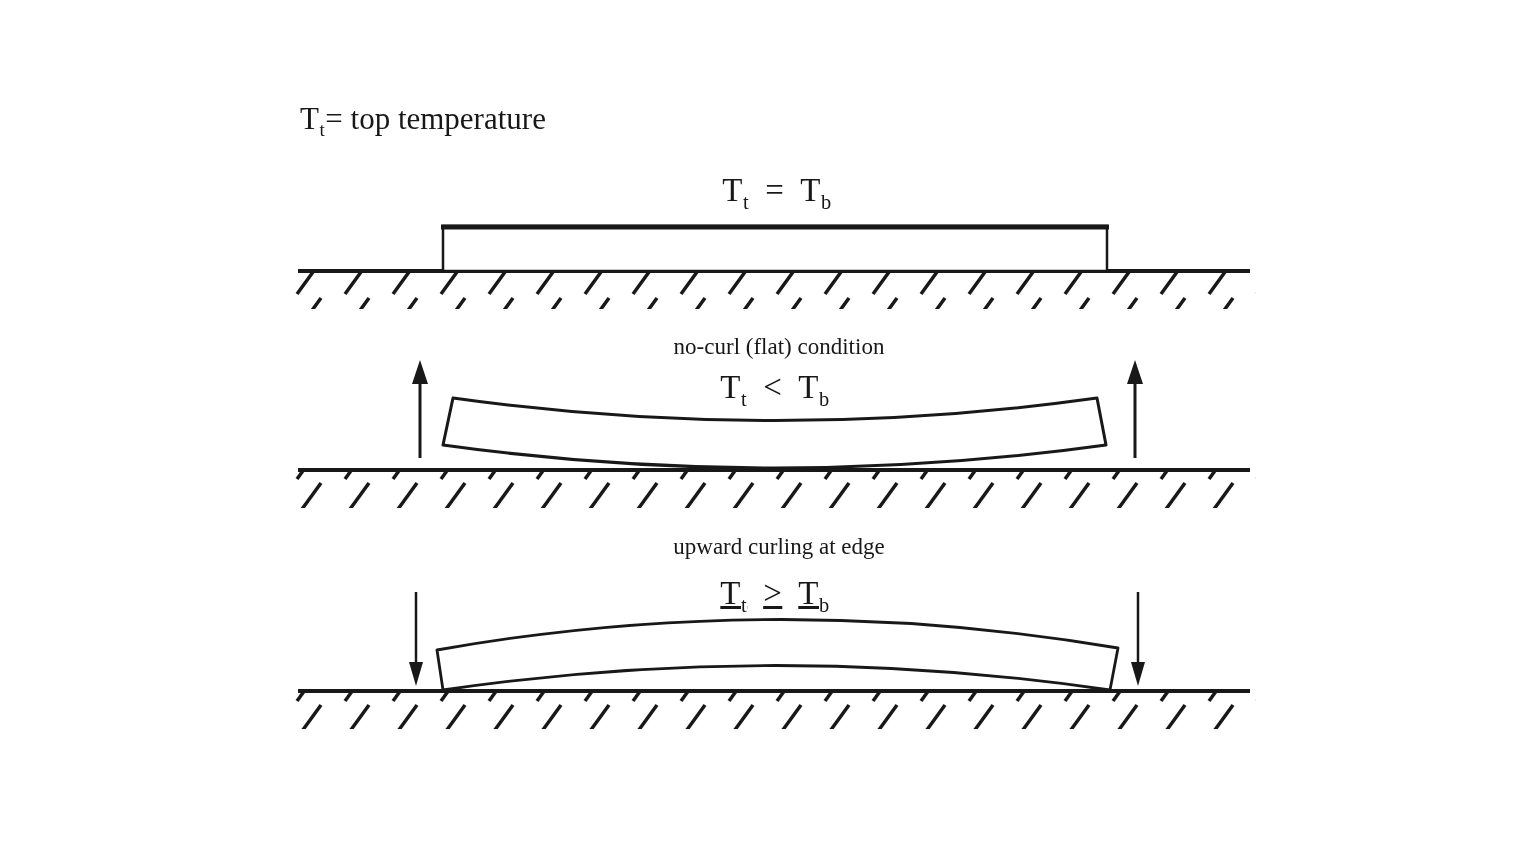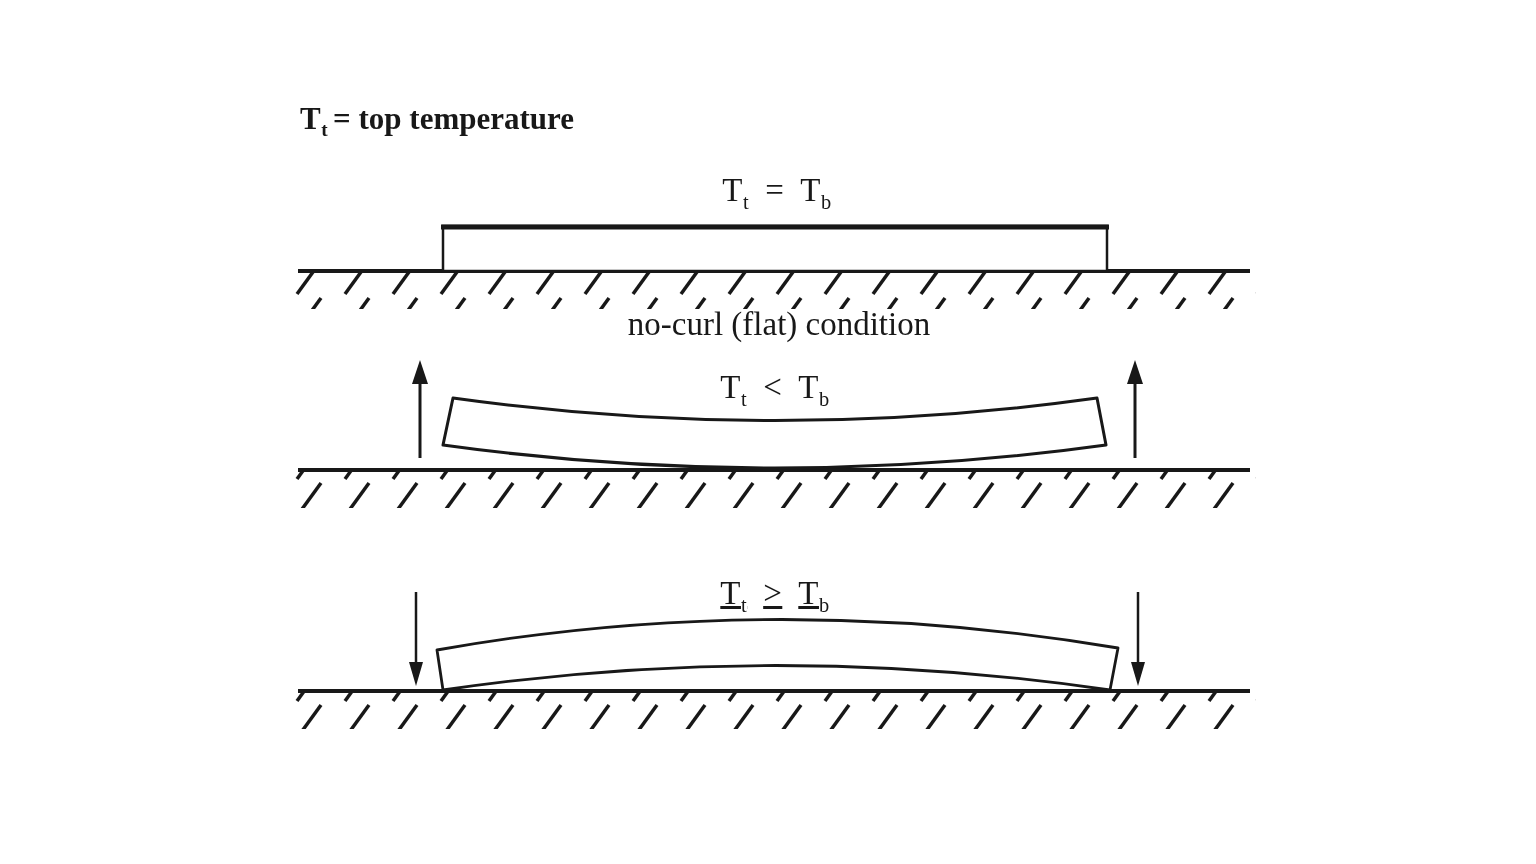--- a/index.html
+++ b/index.html
@@ -24,36 +24,36 @@
   .txt {
     position: absolute;
     white-space: nowrap;
     color: #181818;
   }
   .legend {
     left: 300px;
     top: 98px;
     font-size: 31px;
     line-height: 42px;
-    font-weight: bold;
   }
   .legend-line { display: flex; align-items: baseline; }
   .sym { letter-spacing: 0.5px; }
   .sym sub { font-size: 0.62em; }
-  .legend-rest { margin-left: 5px; }
+  .legend-rest { }
   .relation {
     font-size: 33px;
     transform: translateX(-50%);
     letter-spacing: 0.5px;
   }
   .relation .op { margin: 0 16px; }
   .relation sub { font-size: 0.62em; }
   .caption {
-    font-size: 33px;
+    font-size: 23px;
     transform: translateX(-50%);
+    margin-top: 28px;
   }
   .rel-1 { left: 777px; top: 172px; }
   .rel-2 { left: 775px; top: 369px; }
   .rel-3 { left: 775px; top: 575px; text-decoration: underline; }
   .cap-1 { left: 779px; top: 306px; }
   .cap-2 { left: 779px; top: 506px; }
   .cap-3 { left: 776px; top: 726px; }
 </style>
 </head>
 <body>
@@ -114,14 +114,15 @@
     <span class="sym"><span>T</span><sub>t</sub></span><span class="op">=</span><span class="sym"><span>T</span><sub>b</sub></span>
   </div>
   <div class="txt relation rel-2">
     <span class="sym"><span>T</span><sub>t</sub></span><span class="op">&lt;</span><span class="sym"><span>T</span><sub>b</sub></span>
   </div>
   <div class="txt relation rel-3">
     <span class="sym"><span>T</span><sub>t</sub></span><span class="op">&gt;</span><span class="sym"><span>T</span><sub>b</sub></span>
   </div>
 
   <div class="txt caption cap-1">no-curl (flat) condition</div>
+  <div class="txt caption cap-2">upward curling at edge</div>
 
 </div>
 
 </body></html>

